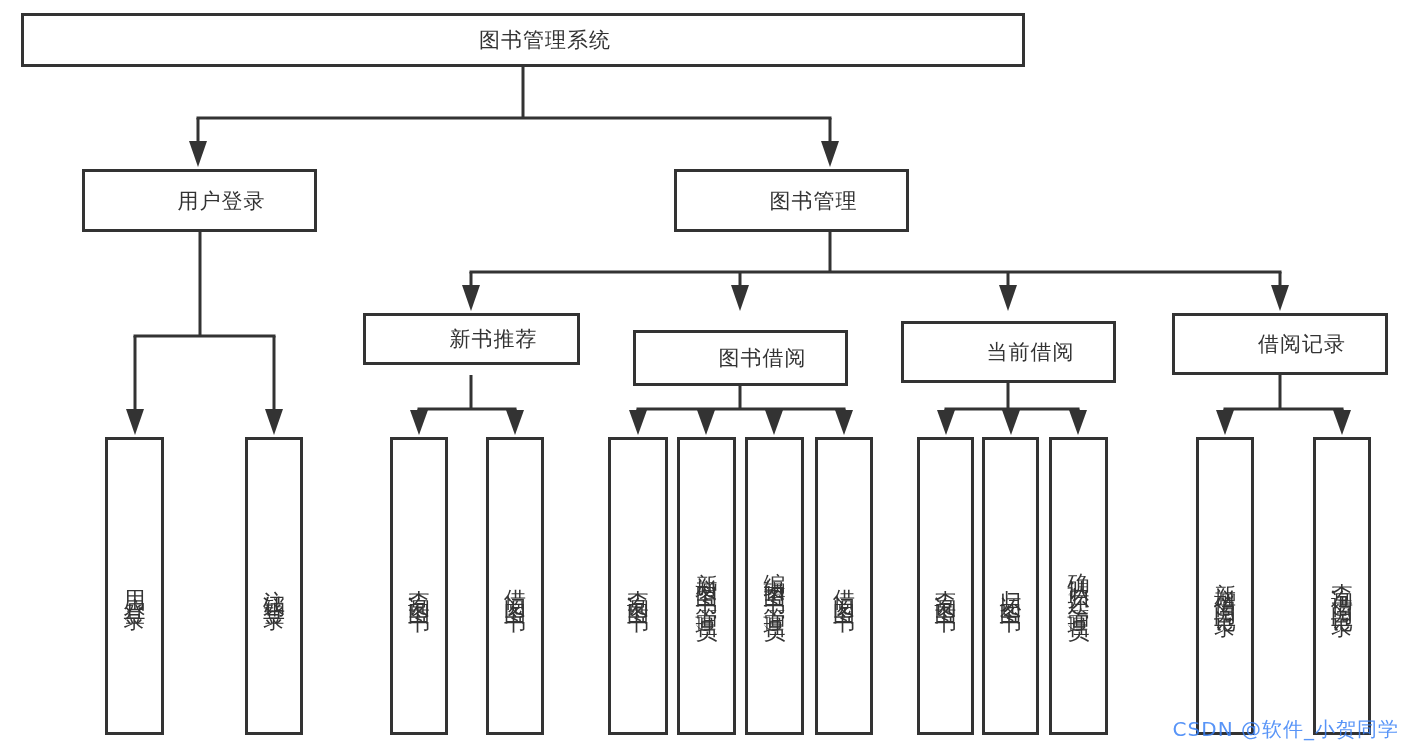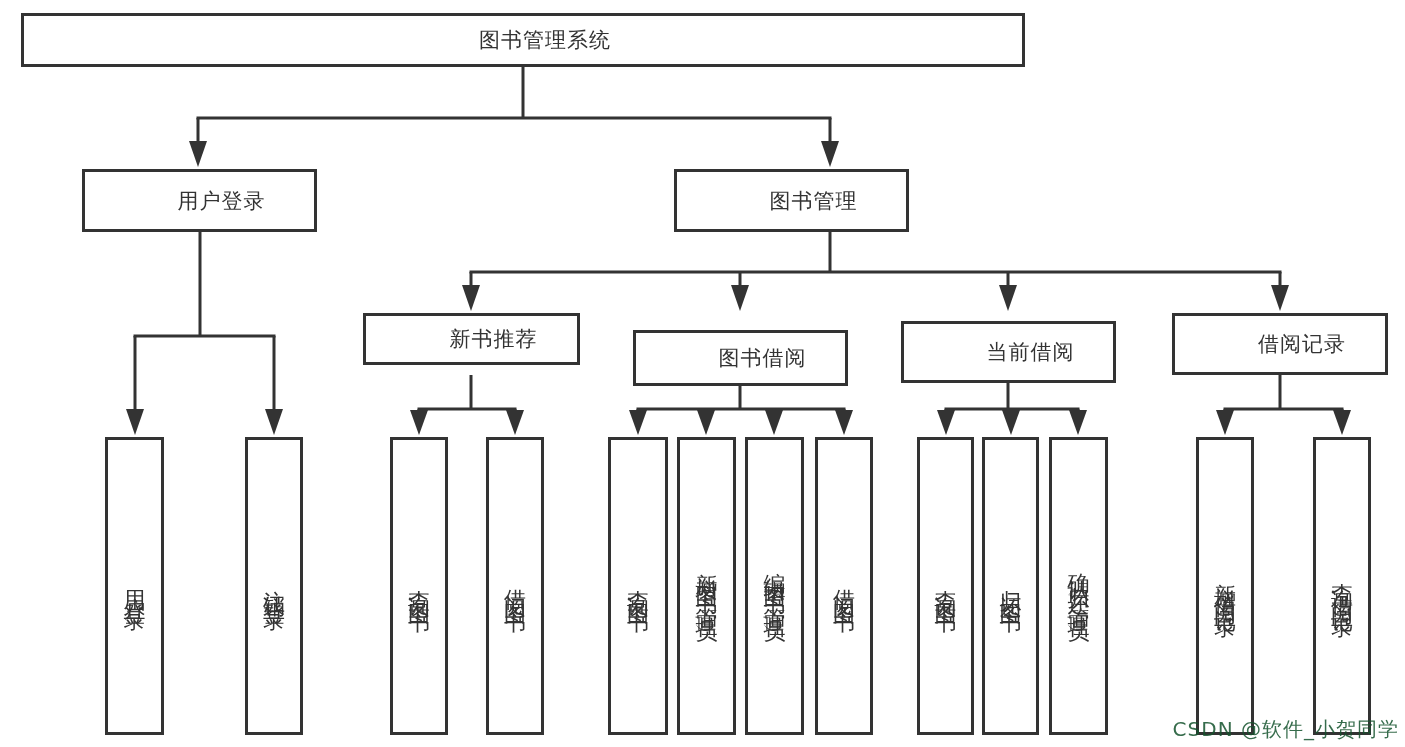--- a/index.html
+++ b/index.html
@@ -43,21 +43,21 @@
     font-size: 22px;
     line-height: 1;
     white-space: nowrap;
   }
   .watermark {
     position: absolute;
     right: 6px;
     bottom: 4px;
     font-size: 20px;
     letter-spacing: 1px;
-    color: #14532d;
+    color: #3b82f6;
     opacity: 0.85;
     z-index: 5;
     white-space: nowrap;
   }
 </style>
 </head>
 <body>
 
 <div id="canvas">
 

